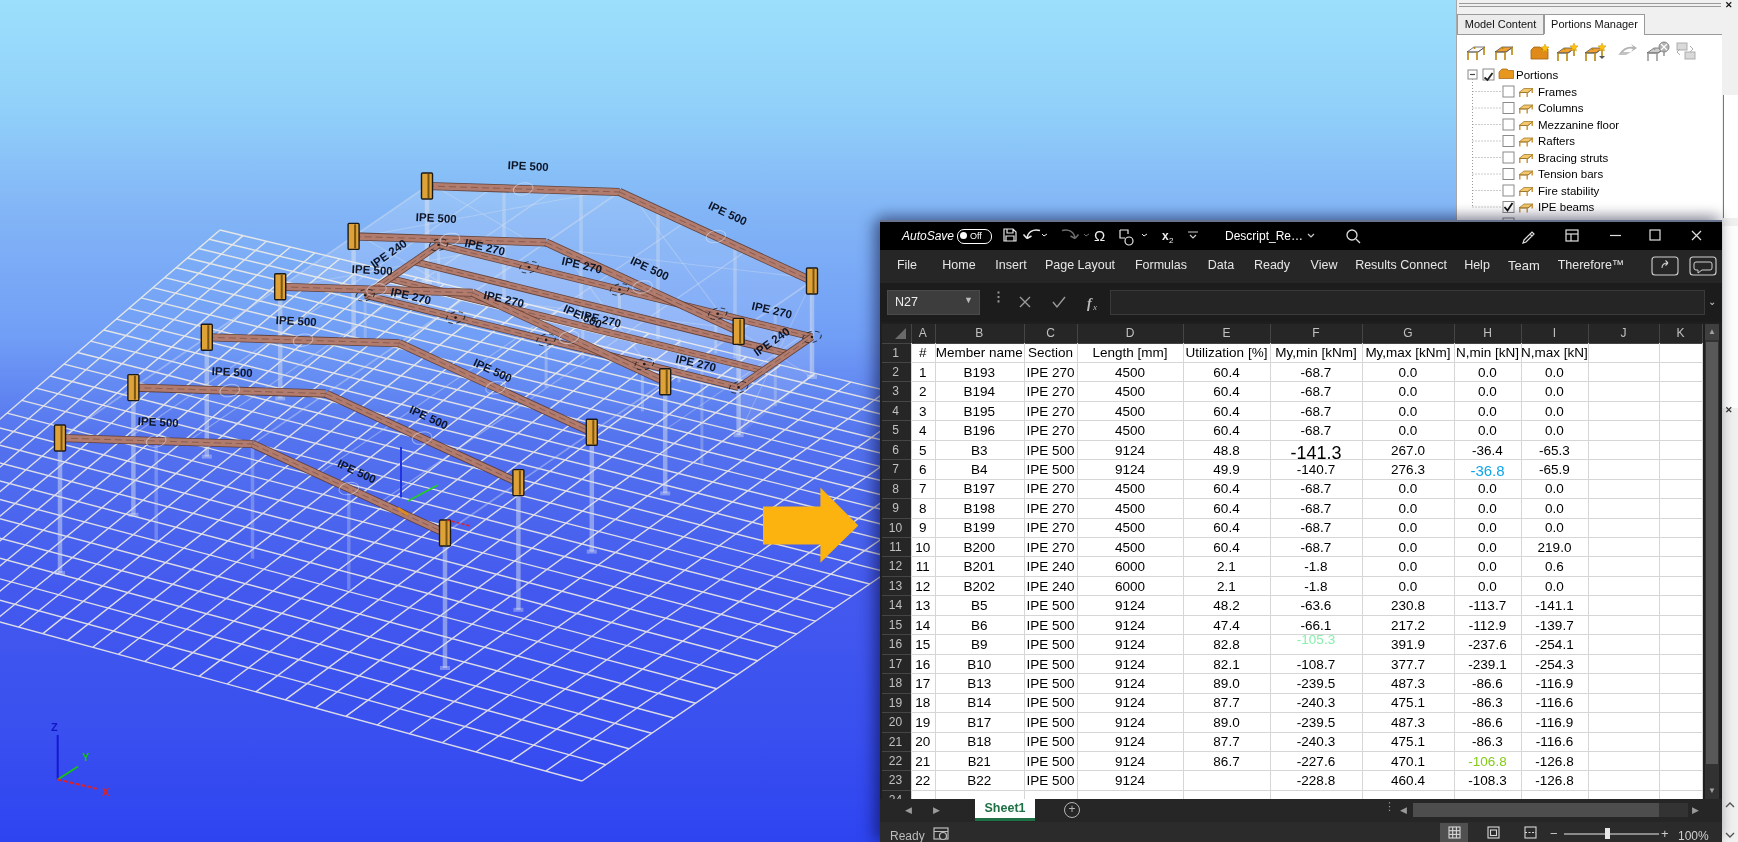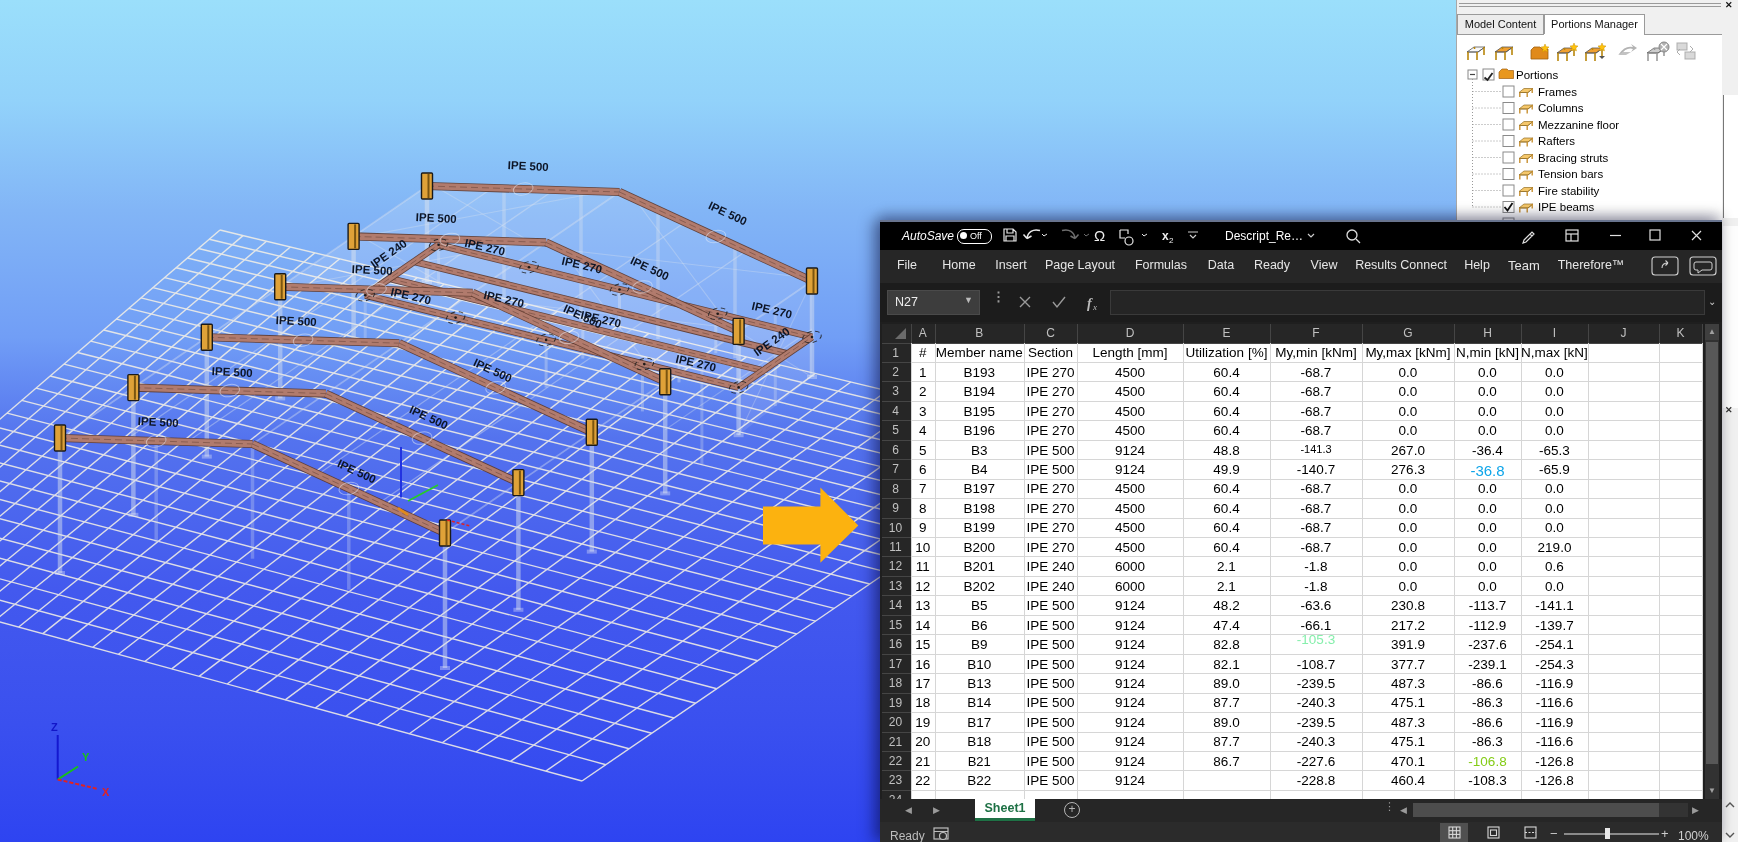--- a/index.html
+++ b/index.html
@@ -676,21 +676,21 @@
       <div style="position:absolute;left:346.5px;top:201.10000000000002px;transform:translateX(-50%);font-size:13.5px;color:#000;white-space:nowrap">60.4</div>
       <div style="position:absolute;left:436.0px;top:201.10000000000002px;transform:translateX(-50%);font-size:13.5px;color:#000;white-space:nowrap">-68.7</div>
       <div style="position:absolute;left:528.0px;top:201.10000000000002px;transform:translateX(-50%);font-size:13.5px;color:#000;white-space:nowrap">0.0</div>
       <div style="position:absolute;left:607.5px;top:201.10000000000002px;transform:translateX(-50%);font-size:13.5px;color:#000;white-space:nowrap">0.0</div>
       <div style="position:absolute;left:674.5px;top:201.10000000000002px;transform:translateX(-50%);font-size:13.5px;color:#000;white-space:nowrap">0.0</div>
       <div style="position:absolute;left:42.75px;top:220.55px;transform:translateX(-50%);font-size:13.5px;color:#000;white-space:nowrap">5</div>
       <div style="position:absolute;left:99.25px;top:220.55px;transform:translateX(-50%);font-size:13.5px;color:#000;white-space:nowrap">B3</div>
       <div style="position:absolute;left:170.5px;top:220.55px;transform:translateX(-50%);font-size:13.5px;color:#000;white-space:nowrap">IPE 500</div>
       <div style="position:absolute;left:250.0px;top:220.55px;transform:translateX(-50%);font-size:13.5px;color:#000;white-space:nowrap">9124</div>
       <div style="position:absolute;left:346.5px;top:220.55px;transform:translateX(-50%);font-size:13.5px;color:#000;white-space:nowrap">48.8</div>
-      <div style="position:absolute;left:436.0px;top:220.55px;transform:translateX(-50%);font-size:11px;color:#000;white-space:nowrap">-141.3</div>
+      <div style="position:absolute;left:436.0px;top:220.55px;transform:translateX(-50%);font-size:18px;color:#000;white-space:nowrap">-141.3</div>
       <div style="position:absolute;left:528.0px;top:220.55px;transform:translateX(-50%);font-size:13.5px;color:#000;white-space:nowrap">267.0</div>
       <div style="position:absolute;left:607.5px;top:220.55px;transform:translateX(-50%);font-size:13.5px;color:#000;white-space:nowrap">-36.4</div>
       <div style="position:absolute;left:674.5px;top:220.55px;transform:translateX(-50%);font-size:13.5px;color:#000;white-space:nowrap">-65.3</div>
       <div style="position:absolute;left:42.75px;top:240.0px;transform:translateX(-50%);font-size:13.5px;color:#000;white-space:nowrap">6</div>
       <div style="position:absolute;left:99.25px;top:240.0px;transform:translateX(-50%);font-size:13.5px;color:#000;white-space:nowrap">B4</div>
       <div style="position:absolute;left:170.5px;top:240.0px;transform:translateX(-50%);font-size:13.5px;color:#000;white-space:nowrap">IPE 500</div>
       <div style="position:absolute;left:250.0px;top:240.0px;transform:translateX(-50%);font-size:13.5px;color:#000;white-space:nowrap">9124</div>
       <div style="position:absolute;left:346.5px;top:240.0px;transform:translateX(-50%);font-size:13.5px;color:#000;white-space:nowrap">49.9</div>
       <div style="position:absolute;left:436.0px;top:240.0px;transform:translateX(-50%);font-size:13.5px;color:#000;white-space:nowrap">-140.7</div>
       <div style="position:absolute;left:528.0px;top:240.0px;transform:translateX(-50%);font-size:13.5px;color:#000;white-space:nowrap">276.3</div>

